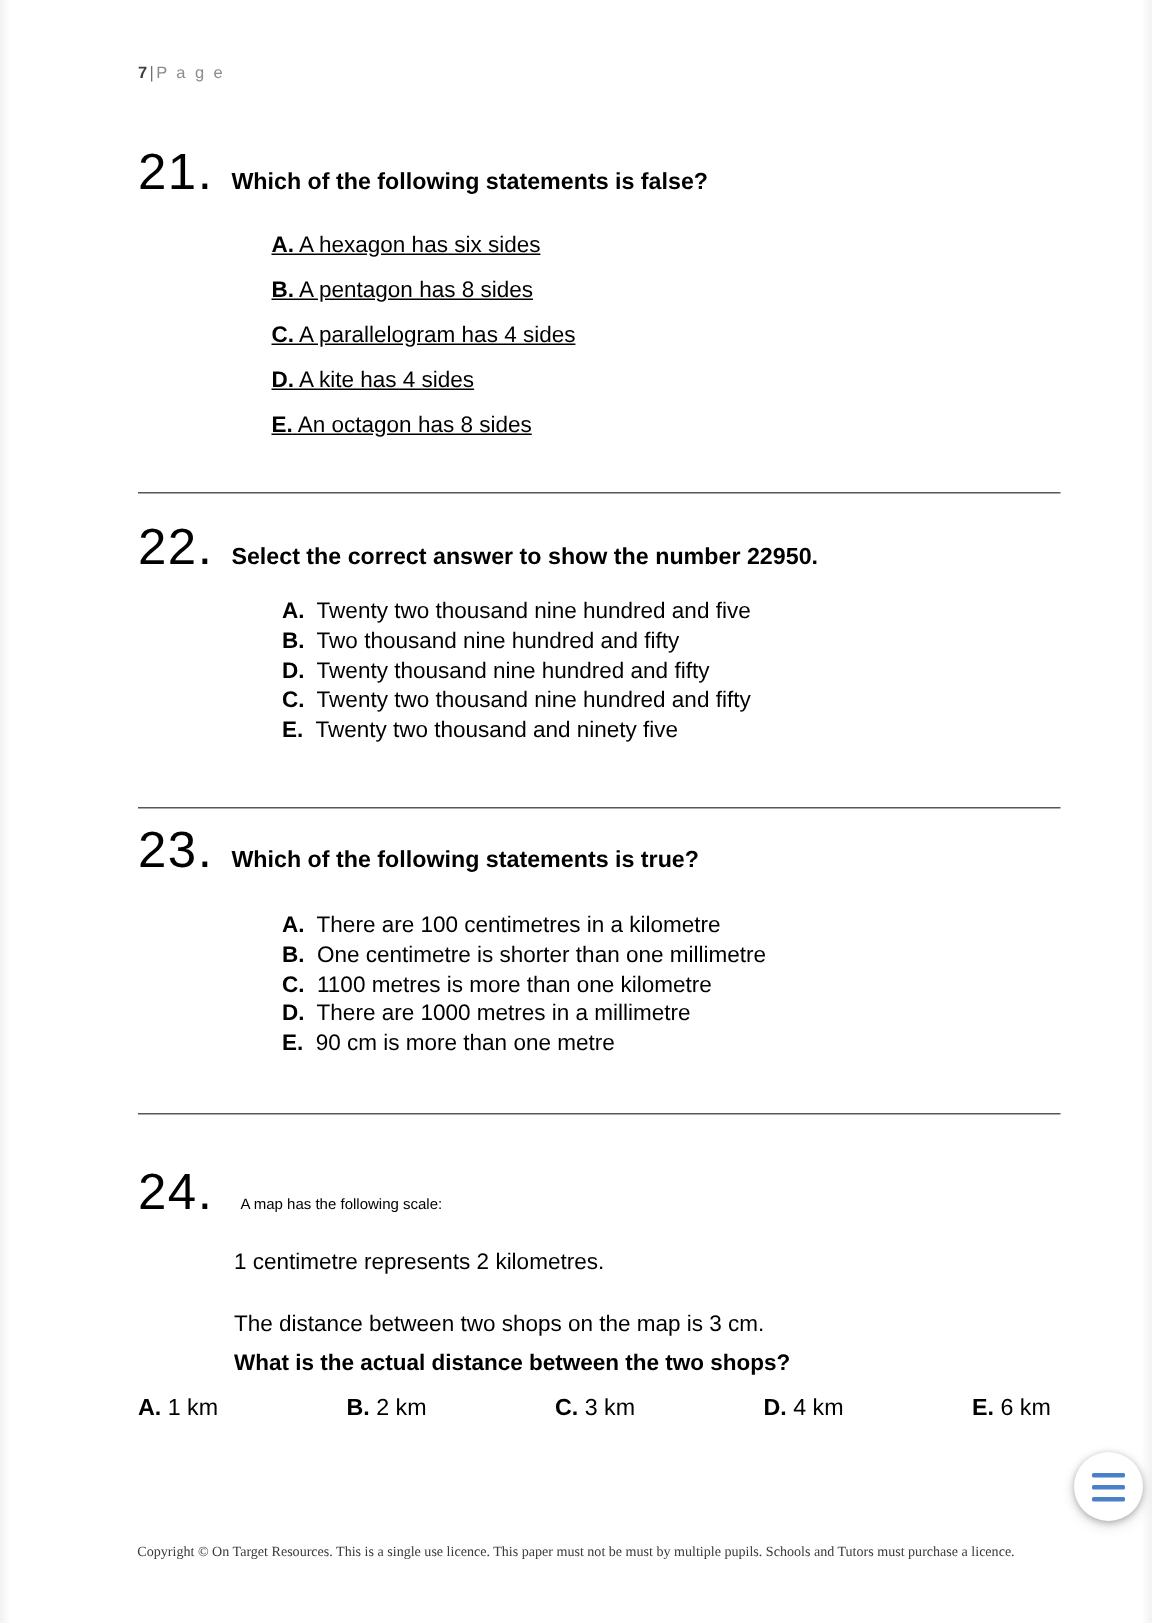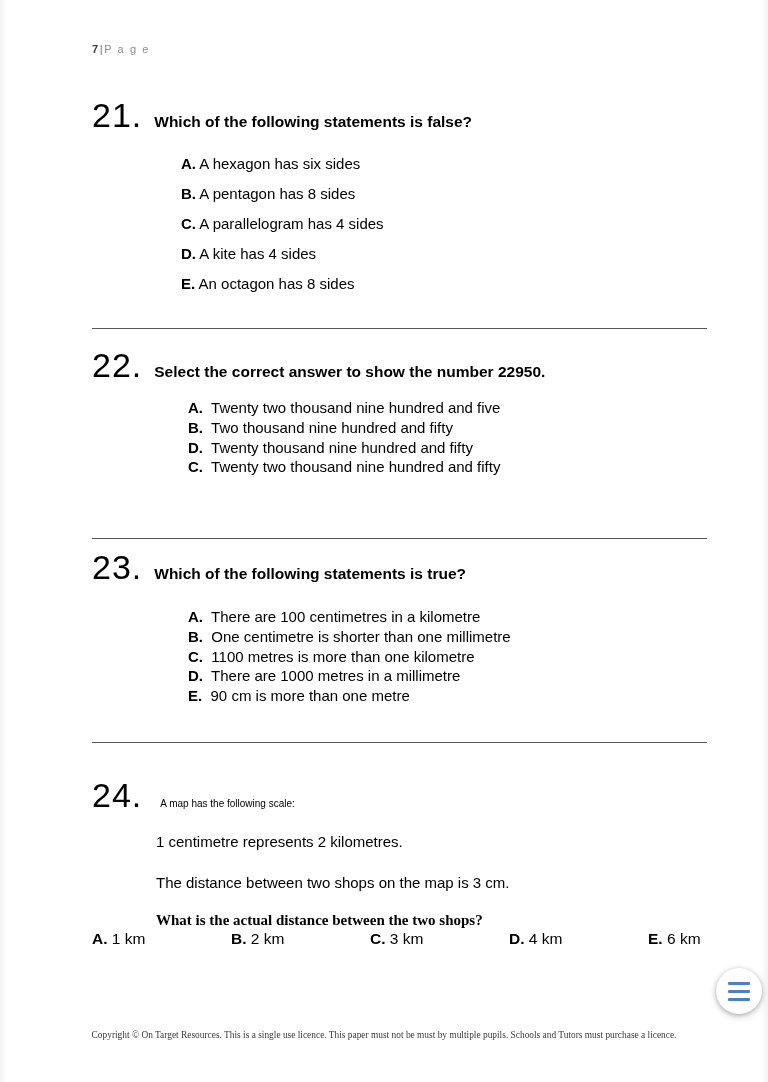--- a/index.html
+++ b/index.html
@@ -180,41 +180,42 @@
 
   <div class="page-header">
     <span class="pnum">7</span><span class="bar">|</span><span>P a g e</span>
   </div>
 
   <div class="question" style="top:98px;">
     <div class="q-head">
       <span class="q-num">21.</span>
       <span class="q-text">Which of the following statements is false?</span>
     </div>
-    <ul class="options opts-wide" style="margin-top:24px; margin-left:89px;">
+    <ul class="options opts-wide" style="margin-top:24px; margin-left:89px;text-decoration:underline;">
       <li><span class="opt-letter">A.</span> <span>A hexagon has six sides</span></li>
       <li><span class="opt-letter">B.</span> <span>A pentagon has 8 sides</span></li>
       <li><span class="opt-letter">C.</span> <span>A parallelogram has 4 sides</span></li>
       <li><span class="opt-letter">D.</span> <span>A kite has 4 sides</span></li>
       <li><span class="opt-letter">E.</span> <span>An octagon has 8 sides</span></li>
     </ul>
   </div>
 
   <div class="rule" style="top:328px;"></div>
 
   <div class="question" style="top:348px;">
     <div class="q-head">
       <span class="q-num">22.</span>
       <span class="q-text">Select the correct answer to show the number 22950.</span>
     </div>
     <ul class="options opts-tight" style="margin-top:16px; margin-left:96px;">
       <li><span class="opt-letter">A.</span>&nbsp; <span>Twenty two thousand nine hundred and five</span></li>
       <li><span class="opt-letter">B.</span>&nbsp; <span>Two thousand nine hundred and fifty</span></li>
       <li><span class="opt-letter">D.</span>&nbsp; <span>Twenty thousand nine hundred and fifty</span></li>
       <li><span class="opt-letter">C.</span>&nbsp; <span>Twenty two thousand nine hundred and fifty</span></li>
+      <li><span class="opt-letter">E.</span>&nbsp; <span>Twenty two thousand and ninety five</span></li>
     </ul>
   </div>
 
   <div class="rule" style="top:538px;"></div>
 
   <div class="question" style="top:550px;">
     <div class="q-head">
       <span class="q-num">23.</span>
       <span class="q-text">Which of the following statements is true?</span>
     </div>
@@ -230,21 +231,21 @@
   <div class="rule" style="top:742px;"></div>
 
   <div class="question" style="top:778px;">
     <div class="q-head">
       <span class="q-num">24.</span>
       <span class="q-text regular" style="margin-left:18px;">A map has the following scale:</span>
     </div>
     <div style="margin-top:21px; margin-left:64px;">
       <div class="q24-line">1 centimetre represents 2 kilometres.</div>
       <div class="q24-line" style="margin-top:22px;">The distance between two shops on the map is 3 cm.</div>
-      <div class="q24-line bold" style="margin-top:18px;font-family:Liberation Serif, serif;">What is the actual distance between the two shops?</div>
+      <div class="q24-line bold" style="margin-top:7px;">What is the actual distance between the two shops?</div>
     </div>
   </div>
 
   <div class="answer-row">
     <div class="ans"><span class="opt-letter">A.</span> <span>1 km</span></div>
     <div class="ans"><span class="opt-letter">B.</span> <span>2 km</span></div>
     <div class="ans"><span class="opt-letter">C.</span> <span>3 km</span></div>
     <div class="ans"><span class="opt-letter">D.</span> <span>4 km</span></div>
     <div class="ans"><span class="opt-letter">E.</span> <span>6 km</span></div>
   </div>

